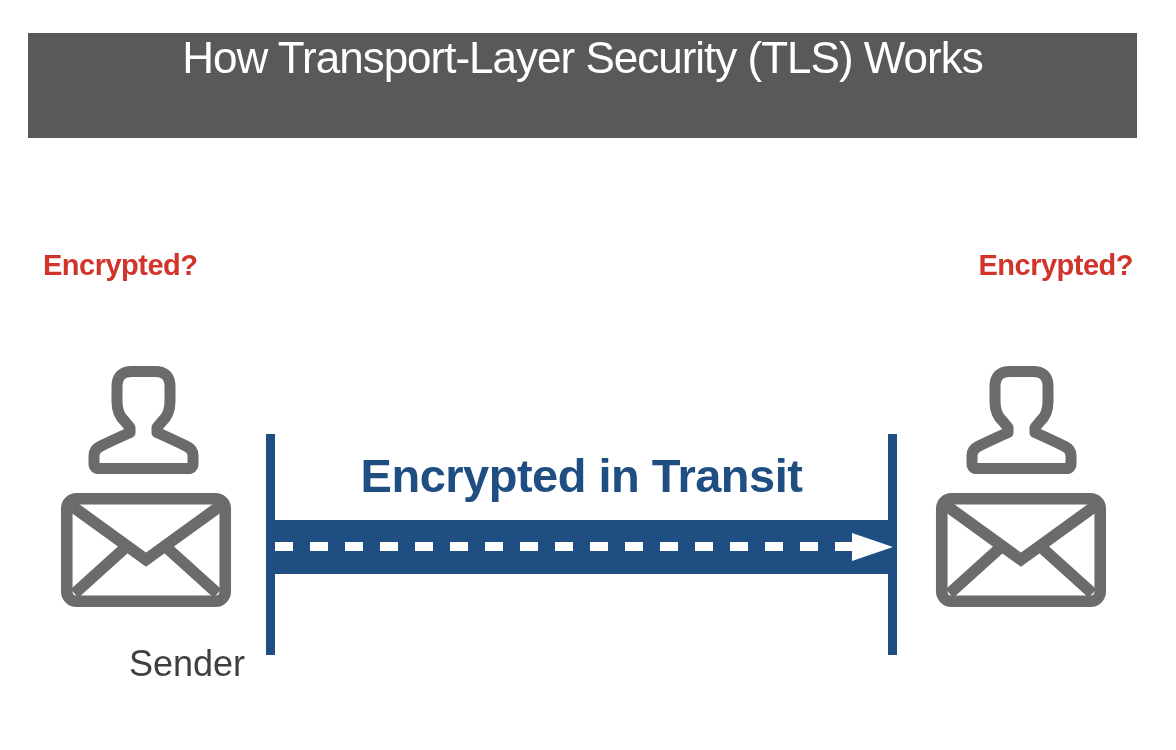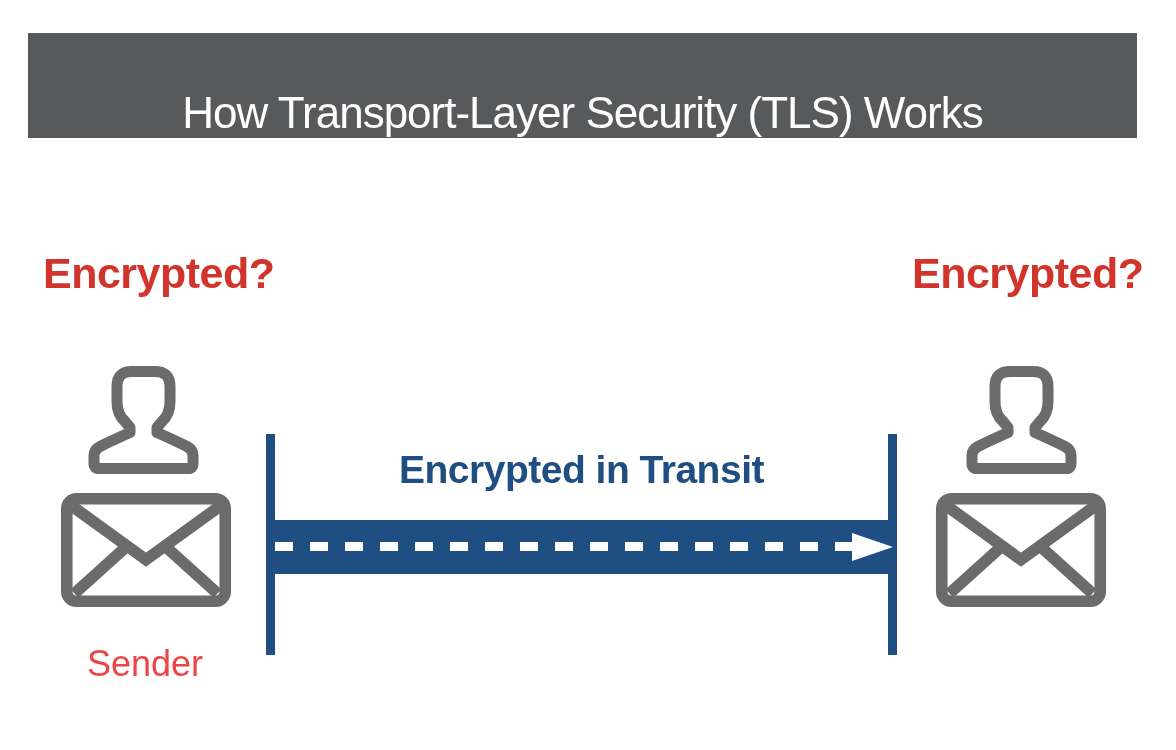--- a/index.html
+++ b/index.html
@@ -17,57 +17,57 @@
   }
   
   .title-bar {
     position: absolute;
     left: 28px;
     top: 33px;
     width: 1109px;
     height: 105px;
     background: #58595b;
     display: flex;
-    align-items: flex-end;
+    align-items: flex-start;
     justify-content: center;
   }
   .title-bar h1 {
     margin: 0;
     font-size: 44px;
     font-weight: 500;
     letter-spacing: -1px;
     color: #ffffff;
     white-space: nowrap;
   }
   
   .label-red {
     position: absolute;
     top: 249px;
-    font-size: 43px;
+    font-size: 29px;
     font-weight: bold;
     letter-spacing: -0.5px;
     color: #d1342b;
     white-space: nowrap;
   }
   .label-red.left  { left: 43px; }
   .label-red.right { left: 912px; width: 221px; text-align: right; }
   
   .icon { position: absolute; color: #6b6b6b; }
   .person-left    { left: 87px;  top: 363px; width: 113px; height: 115px; }
   .person-right   { left: 965px; top: 363px; width: 113px; height: 115px; }
   .envelope-left  { left: 60px;  top: 492px; width: 172px; height: 116px; }
   .envelope-right { left: 935px; top: 492px; width: 172px; height: 116px; }
   
   .role-label {
     position: absolute;
     top: 643px;
     width: 200px;
-    text-align: center;
+    text-align: right;
     font-size: 36px;
-    color: #ef4444;
+    color: #404040;
     white-space: nowrap;
   }
   .role-label.sender    { left: 45px; }
   .role-label.recipient { left: 925px; }
   
   .boundary-line {
     position: absolute;
     top: 434px;
     width: 9px;
     height: 221px;
@@ -102,21 +102,21 @@
     border-top: 14px solid transparent;
     border-bottom: 14px solid transparent;
     border-left: 41px solid #ffffff;
   }
   .transit-label {
     position: absolute;
     left: 266px;
     top: 448px;
     width: 631px;
     text-align: center;
-    font-size: 39px;
+    font-size: 47px;
     font-weight: bold;
     letter-spacing: -0.5px;
     color: #1f4e82;
     white-space: nowrap;
   }
   .svg-defs { position: absolute; width: 0; height: 0; overflow: hidden; }
 </style>
 </head>
 <body>
 

